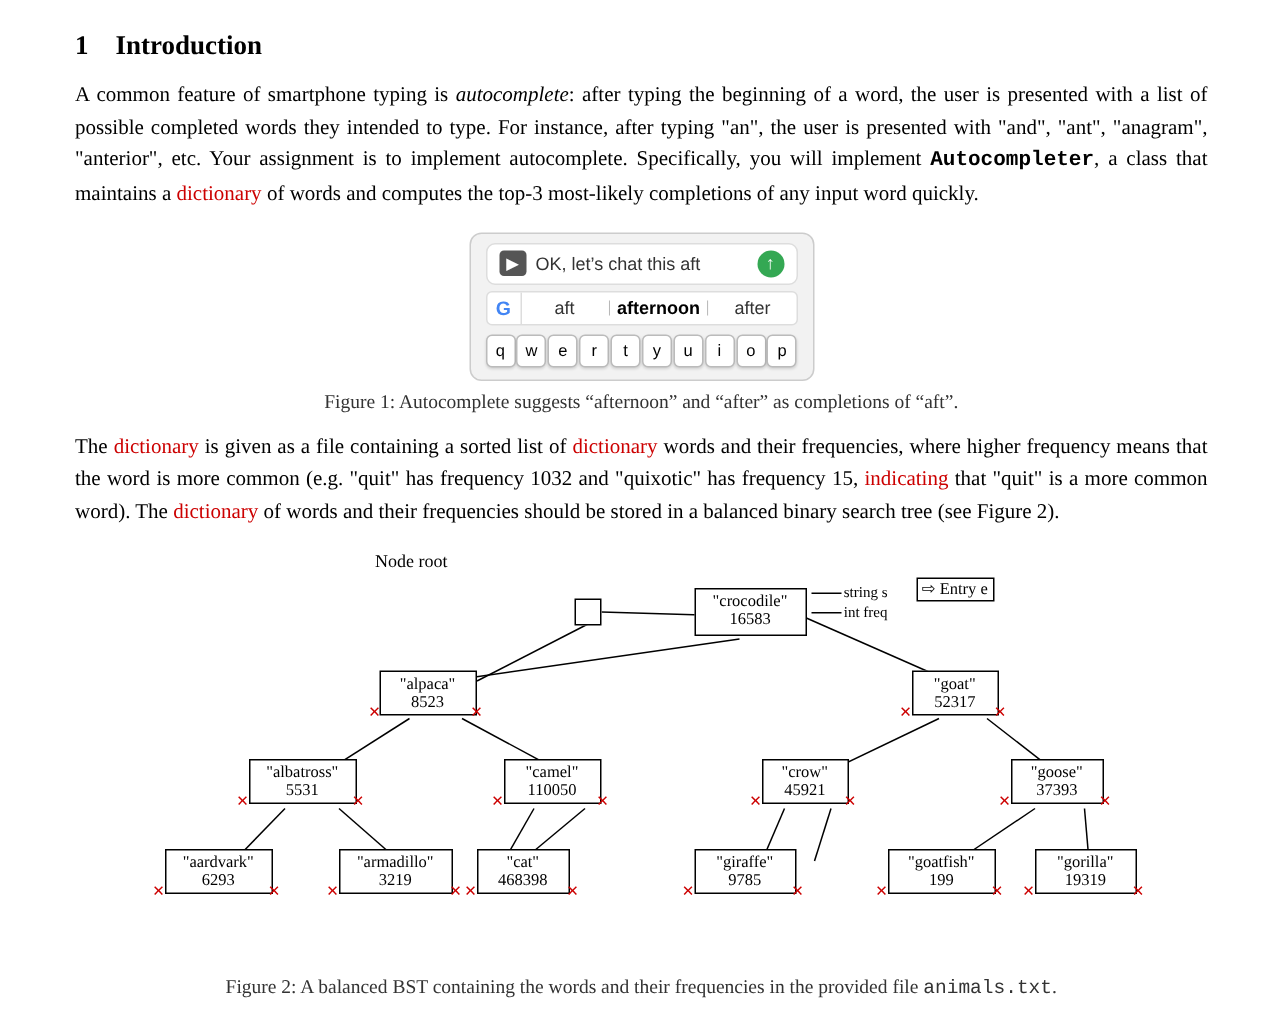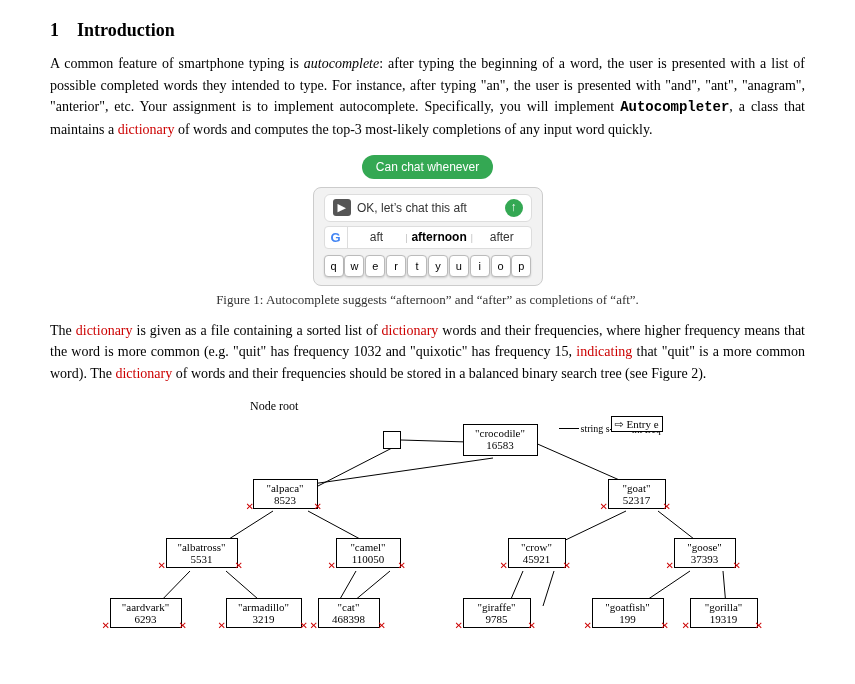--- a/index.html
+++ b/index.html
@@ -196,21 +196,20 @@
 
 <p>
   A common feature of smartphone typing is <em>autocomplete</em>: after typing the beginning of a word, the user is
   presented with a list of possible completed words they intended to type. For instance, after typing "an", the
   user is presented with "and", "ant", "anagram", "anterior", etc. Your assignment is to implement autocomplete.
   Specifically, you will implement <strong>Autocompleter</strong>, a class that maintains a <span class="red-text">dictionary</span> of words and computes
   the top-3 most-likely completions of any input word quickly.
 </p>
 
 <div class="figure1-container">
-  <div class="chat-bubble-green">Can chat whenever</div>
   <div class="keyboard-ui">
     <div class="keyboard-top-row">
       <div class="arrow-btn">▶</div>
       <div class="chat-text">OK, let’s chat this aft</div>
       <div class="green-btn">↑</div>
     </div>
     <div class="autocomplete-row">
       <div class="google-g">G</div>
       <div class="ac-item">aft</div>
       <div class="ac-divider">|</div>
@@ -282,21 +281,21 @@
     </svg>
 
     <div class="bst-node" style="left:305px; top:15px; width:18px; height:18px; padding:0;">
     </div>
 
     <div class="bst-node" style="left:385px; top:8px; width:75px; min-height:32px; padding:2px 4px;">
       <div class="node-word">"crocodile"</div>
       <div class="node-freq">16583</div>
     </div>
 
-    <div style="position:absolute; left:481px; top:6px; font-size:10px; font-family:'Times New Roman',serif; display:flex; flex-direction:row;">
+    <div style="position:absolute; left:463px; top:6px; font-size:10px; font-family:'Times New Roman',serif; display:flex; flex-direction:column;">
       <div style="display:flex; align-items:center;">
         <div style="width:20px; height:1px; background:#000; margin-right:2px;"></div>
         <span>string s</span>
       </div>
       <div style="display:flex; align-items:center; margin-top:2px;">
         <div style="width:20px; height:1px; background:#000; margin-right:2px;"></div>
         <span>int freq</span>
       </div>
     </div>
     <div style="position:absolute; left:533px; top:2px; font-size:11px; font-family:'Times New Roman',serif;">

